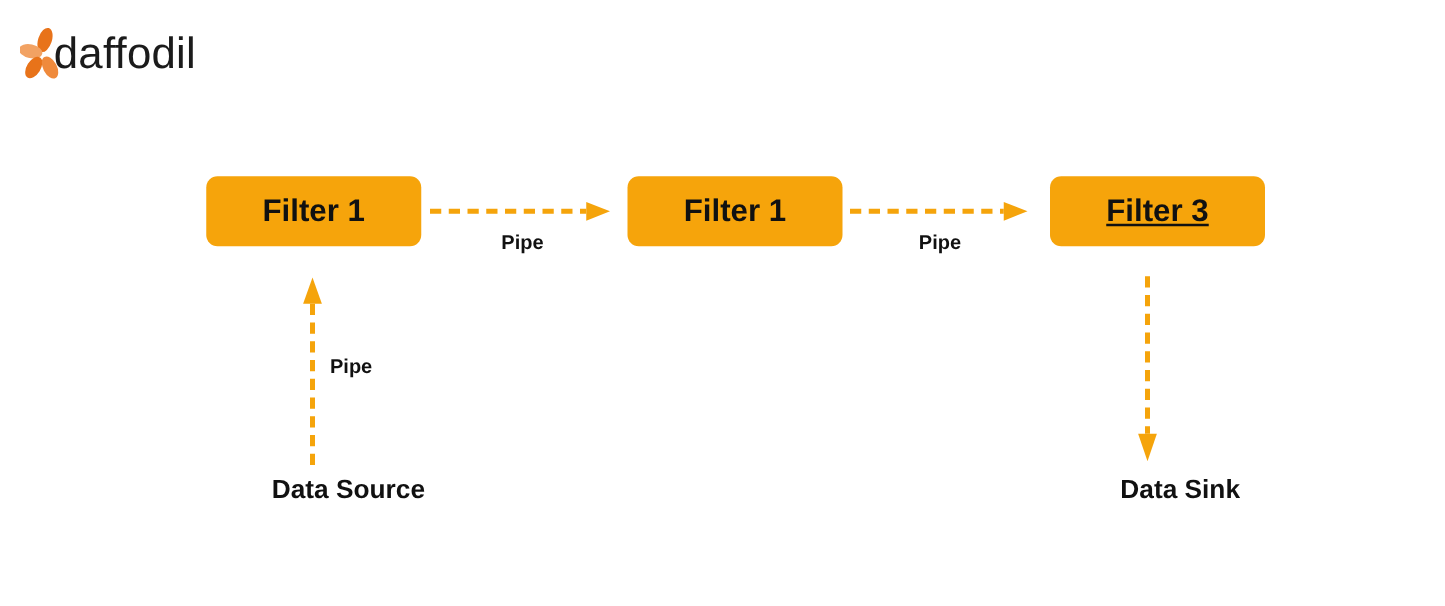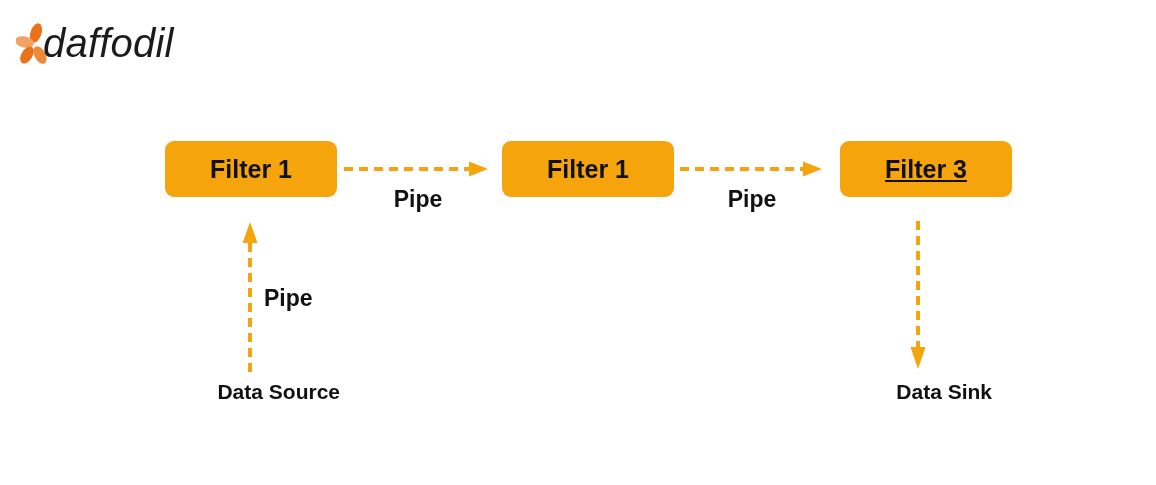--- a/index.html
+++ b/index.html
@@ -20,25 +20,24 @@
     font-family: "Liberation Sans", sans-serif;
     position: relative;
     overflow: hidden;
   }
   .stage { position: absolute; inset: 0; }
 
   
   .logo { position: absolute; left: 16px; top: 21px; display: flex; align-items: center; }
   .logo-icon { width: 36px; height: 44px; }
   .logo-text {
-    font-size: 40px;
+    font-size: 35px;
     color: var(--logo-text);
     margin-left: -9px;
     letter-spacing: 0.2px;
-    font-style: italic;
   }
 
   
   .filter-box {
     position: absolute;
     top: 141px;
     width: 172px;
     height: 56px;
     background: var(--box-fill);
     border-radius: 9px;
@@ -66,21 +65,21 @@
   .arrow-h1 { left: 342px; top: 159px; }
   .arrow-h2 { left: 678px; top: 159px; }
   .arrow-v-up { left: 240px; top: 219px; }
   .arrow-v-down { left: 908px; top: 219px; }
 
   
   .lbl {
     position: absolute;
     font-weight: bold;
     color: var(--text);
-    font-size: 23px;
+    font-size: 16px;
   }
   .pipe-label-1 { left: 378px; top: 186px; width: 80px; text-align: center; }
   .pipe-label-2 { left: 712px; top: 186px; width: 80px; text-align: center; }
   .pipe-label-3 { left: 264px; top: 285px; }
   .endpoint { font-size: 21px; }
   .source-label { left: 160px; top: 380px; width: 180px; text-align: right; }
   .sink-label   { left: 812px; top: 380px; width: 180px; text-align: right; }
 </style>
 </head>
 <body>

